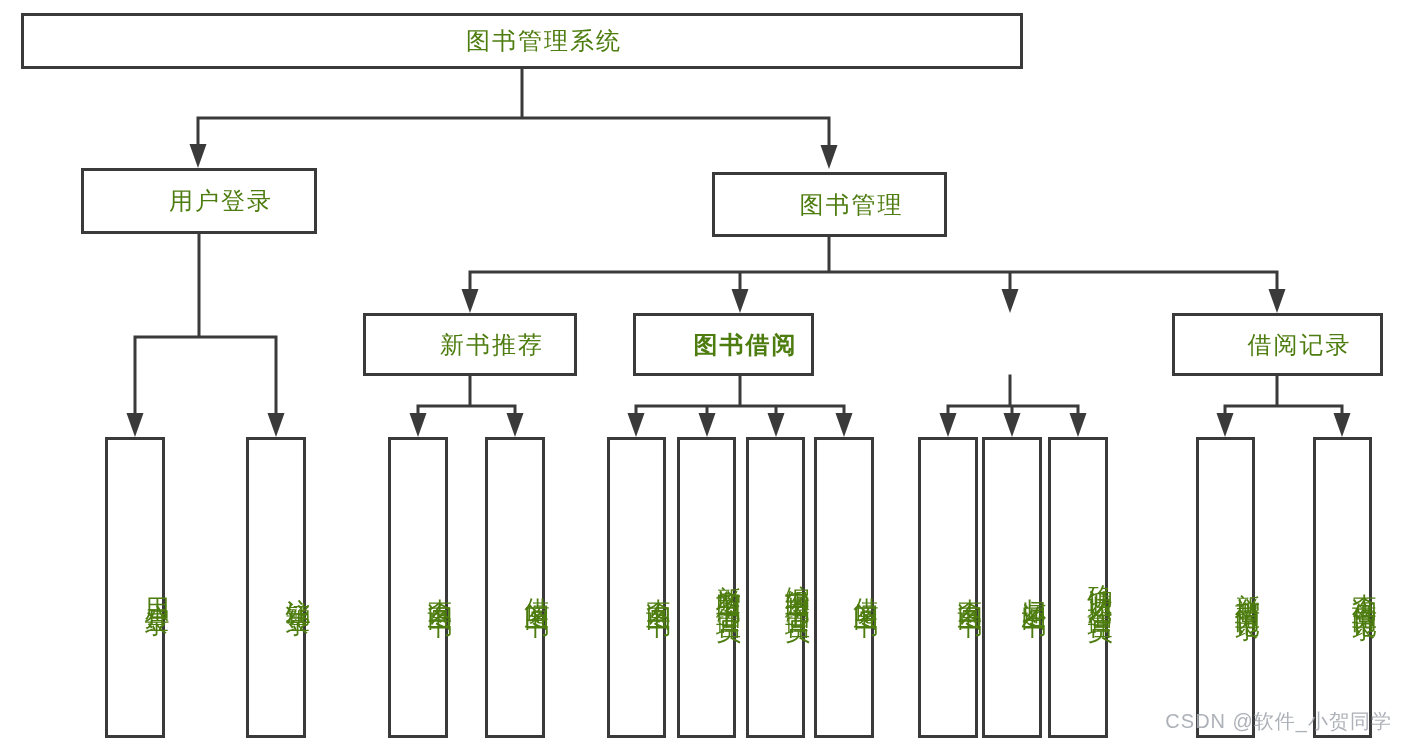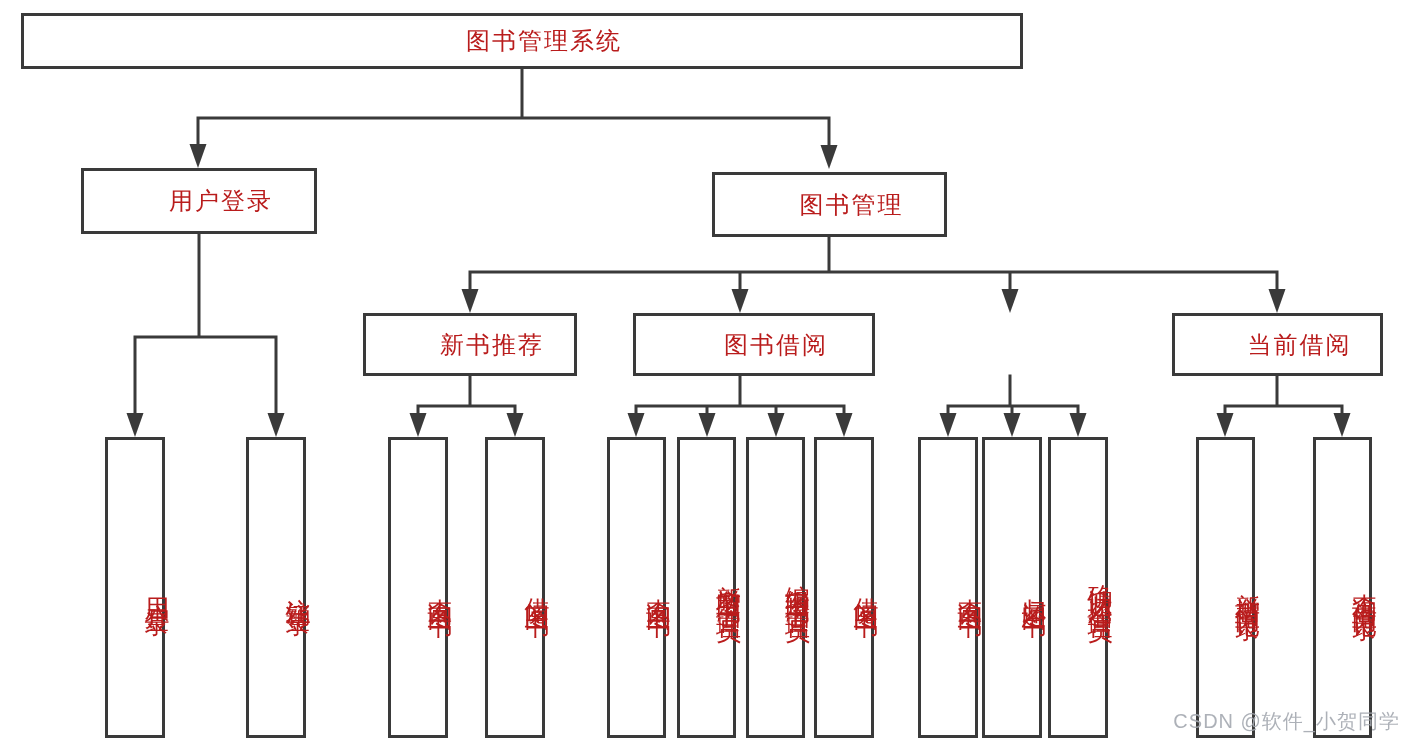--- a/index.html
+++ b/index.html
@@ -17,37 +17,37 @@
     width: 1405px; height: 747px;
   }
   .box {
     position: absolute;
     box-sizing: border-box;
     background: #ffffff;
     border: 3px solid #3a3a3a;
     display: flex;
     align-items: center;
     justify-content: center;
-    color: #b91c1c;
+    color: #4d7c0f;
     font-size: 24px;
     letter-spacing: 2px;
     line-height: 1;
     text-align: center;
     padding-left: 44px;
   }
   .box.v {
     writing-mode: vertical-rl;
     text-orientation: mixed;
     font-size: 25px;
     letter-spacing: 5px;
   }
   .watermark {
     position: absolute;
     top: 708px;
-    right: 5px;
+    right: 13px;
     font-size: 20px;
     letter-spacing: 1px;
     color: rgba(164, 168, 176, 0.9);
     z-index: 10;
     white-space: nowrap;
   }
 </style>
 </head>
 <body>
 
@@ -85,22 +85,22 @@
       <polygon points="1333.5,413 1350.5,413 1342,437"></polygon>
     </g>
   </svg>
 
   <div class="box" style="left:21px; top:13px; width:1002px; height:56px;">图书管理系统</div>
 
   <div class="box" style="left:81px; top:168px; width:236px; height:66px;">用户登录</div>
   <div class="box" style="left:712px; top:172px; width:235px; height:65px;">图书管理</div>
 
   <div class="box" style="left:363px; top:313px; width:214px; height:63px;">新书推荐</div>
-  <div class="box" style="left:633px; top:313px; width:242px; height:63px;">图书借阅</div>
-  <div class="box" style="left:1172px; top:313px; width:211px; height:63px;">当前借阅</div>
+  <div class="box" style="left:633px; top:313px; width:181px; height:63px;font-weight:bold;">图书借阅</div>
+  <div class="box" style="left:1172px; top:313px; width:211px; height:63px;">借阅记录</div>
 
   <div class="box v" style="left:105px; top:437px; width:60px; height:301px;">用户登录</div>
   <div class="box v" style="left:246px; top:437px; width:60px; height:301px;">注销登录</div>
 
   <div class="box v" style="left:388px; top:437px; width:60px; height:301px;">查询图书</div>
   <div class="box v" style="left:485px; top:437px; width:60px; height:301px;">借阅图书</div>
 
   <div class="box v" style="left:607px; top:437px; width:59px; height:301px;">查询图书</div>
   <div class="box v" style="left:677px; top:437px; width:59px; height:301px;">新增图书（管理员）</div>
   <div class="box v" style="left:746px; top:437px; width:59px; height:301px;">编辑图书（管理员）</div>

